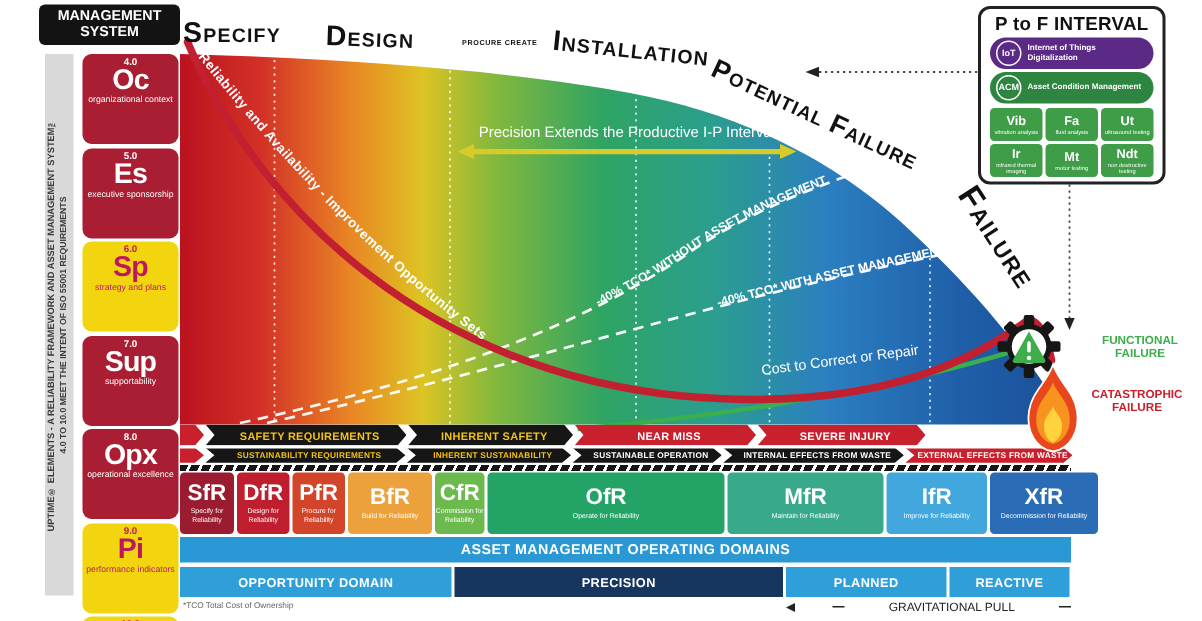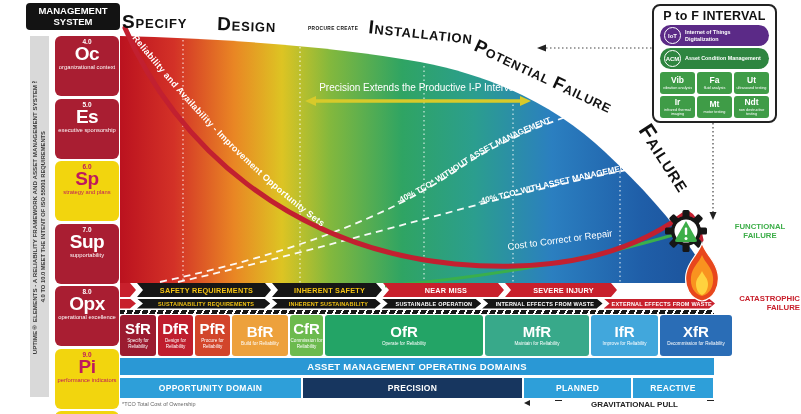--- a/index.html
+++ b/index.html
@@ -51,22 +51,22 @@
         font-size:9.5px;font-weight:bold;display:flex;align-items:center;justify-content:center;
         letter-spacing:.3px;}
   .drow{left:120px;top:378px;width:594px;height:20px;display:flex;gap:2px;}
   .dseg{display:flex;align-items:center;justify-content:center;color:#fff;
         font-size:8.5px;font-weight:bold;flex-shrink:0;letter-spacing:.3px;}
   .dlight{background:#2e9fd9;}
   .dnavy{background:#17365f;}
 
   
   .tco{left:122px;top:401px;font-size:5.5px;color:#666;}
-  .gravity{left:524px;top:400px;width:190px;display:flex;
-           font-size:8px;font-weight:bold;color:#222;gap:25px;}
+  .gravity{left:524px;top:400px;width:190px;display:flex;align-items:center;
+           font-size:8px;font-weight:normal;color:#222;gap:25px;}
   .garrow{width:0;height:0;border-top:3px solid transparent;border-bottom:3px solid transparent;
           border-right:6px solid #222;}
   .gline{flex:1;height:1px;background:#222;}
   .glabel{padding:0 4px;white-space:nowrap;}
 
   
   .pfbox{left:652px;top:4px;width:125px;height:119px;background:#fff;border:2px solid #222;
          border-radius:8px;box-sizing:border-box;padding:3px 6px;}
   .pftitle{font-size:12.5px;font-weight:bold;text-align:center;color:#111;letter-spacing:.2px;}
   .pfpill{height:21px;border-radius:11px;display:flex;align-items:center;color:#fff;
@@ -79,21 +79,21 @@
   .pfgrid{display:grid;grid-template-columns:1fr 1fr 1fr;gap:2px;margin-top:3px;}
   .pftool{background:#3f9c47;border-radius:3px;height:22px;color:#fff;text-align:center;
           display:flex;flex-direction:column;justify-content:center;}
   .pftool-sym{font-size:8.5px;font-weight:bold;line-height:1;}
   .pftool-lbl{font-size:3.8px;line-height:1.1;margin-top:1px;}
 
   
   .ffail{left:722px;top:222px;width:76px;color:#3dae49;font-size:7.8px;font-weight:bold;
          text-align:center;line-height:1.2;}
   .cfail{left:716px;top:258px;width:84px;color:#c8202c;font-size:7.8px;font-weight:bold;
-         text-align:right;line-height:1.2;margin-top:36px;}
+         text-align:center;line-height:1.2;}
 </style>
 </head>
 <body>
 
 <div class="canvas">
 
   <svg class="abs" style="left:120px;top:0;" width="681" height="306" viewBox="0 0 681 306">
     <defs>
       <linearGradient id="rainbow" x1="0" y1="0" x2="600" y2="0" gradientUnits="userSpaceOnUse">
         <stop offset="0" stop-color="#bb121f"></stop>

